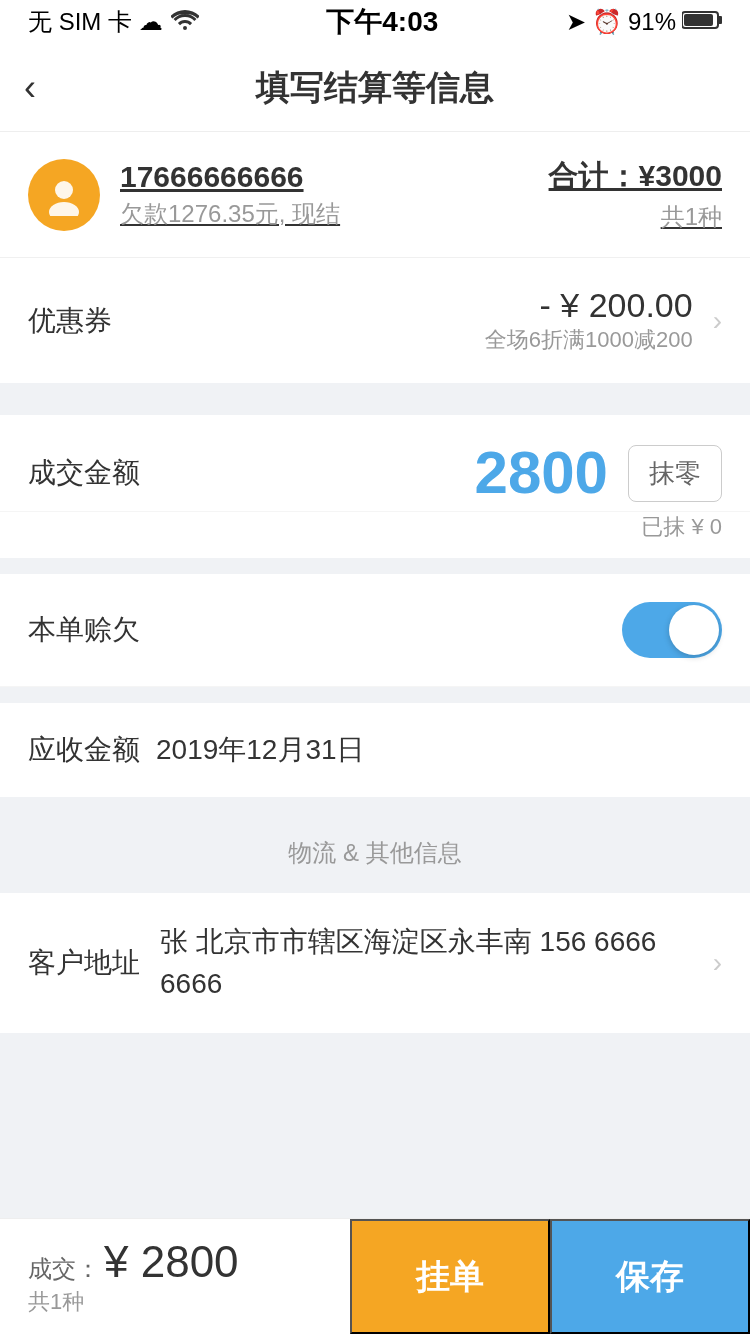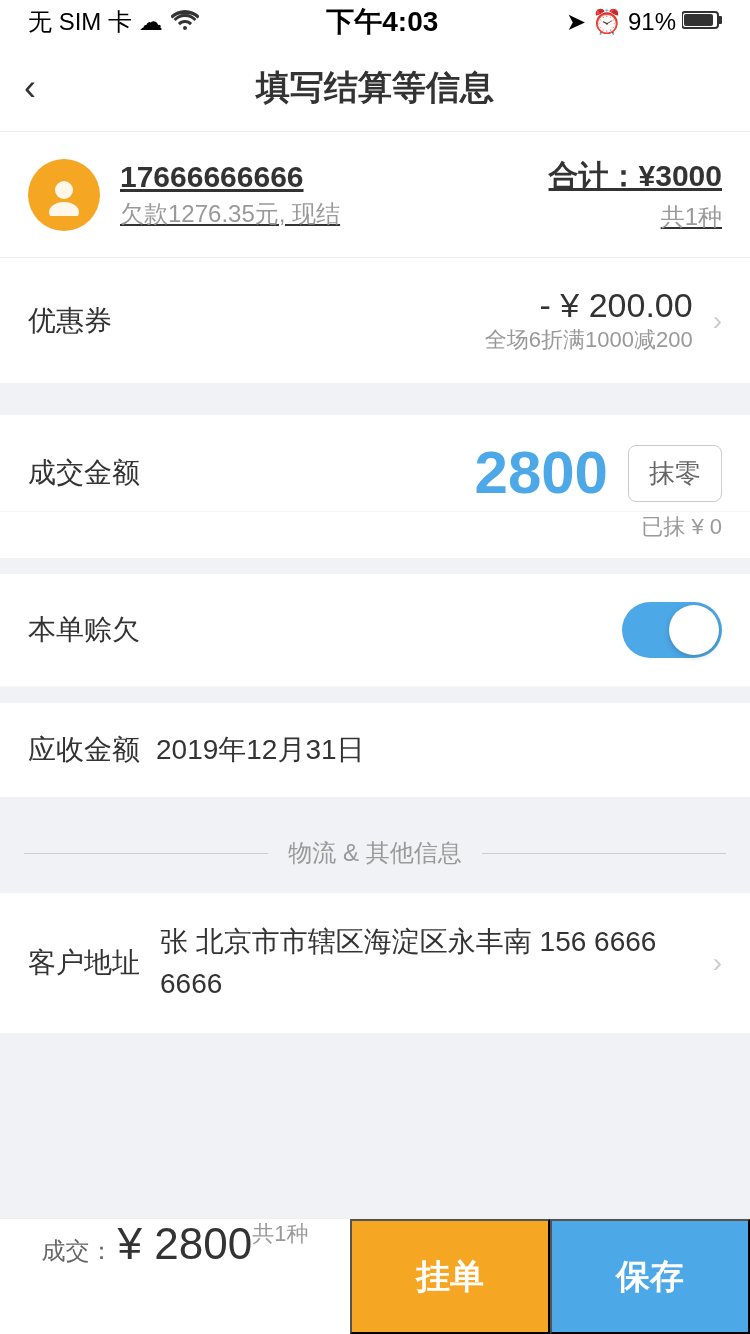--- a/index.html
+++ b/index.html
@@ -196,20 +196,21 @@
     .date-value { font-size: 28px; color: #333; margin-left: 16px; }
 
     
     .logistics-header {
       display: flex;
       align-items: center;
       justify-content: flex-end;
       padding: 24px;
       background: #f0f2f5;
       position: relative;
+      flex-direction: column;
     }
     .logistics-line {
       flex: 1;
       height: 1px;
       background: #ccc;
     }
     .logistics-text {
       font-size: 24px;
       color: #999;
       padding: 0 20px;
@@ -234,21 +235,21 @@
       width: 750px;
       height: 116px;
       background: #fff;
       display: flex;
       align-items: stretch;
       border-top: 1px solid #eee;
     }
     .bottom-info {
       flex: 1;
       display: flex;
-      flex-direction: row;
+      flex-direction: column;
       justify-content: center;
       padding: 0 28px;
     }
     .bottom-deal-label { font-size: 24px; color: #666; }
     .bottom-deal-amount { font-size: 44px; font-weight: 400; color: #333; }
     .bottom-deal-count { font-size: 22px; color: #999; }
     .bottom-btn {
       width: 200px;
       display: flex;
       align-items: center;

